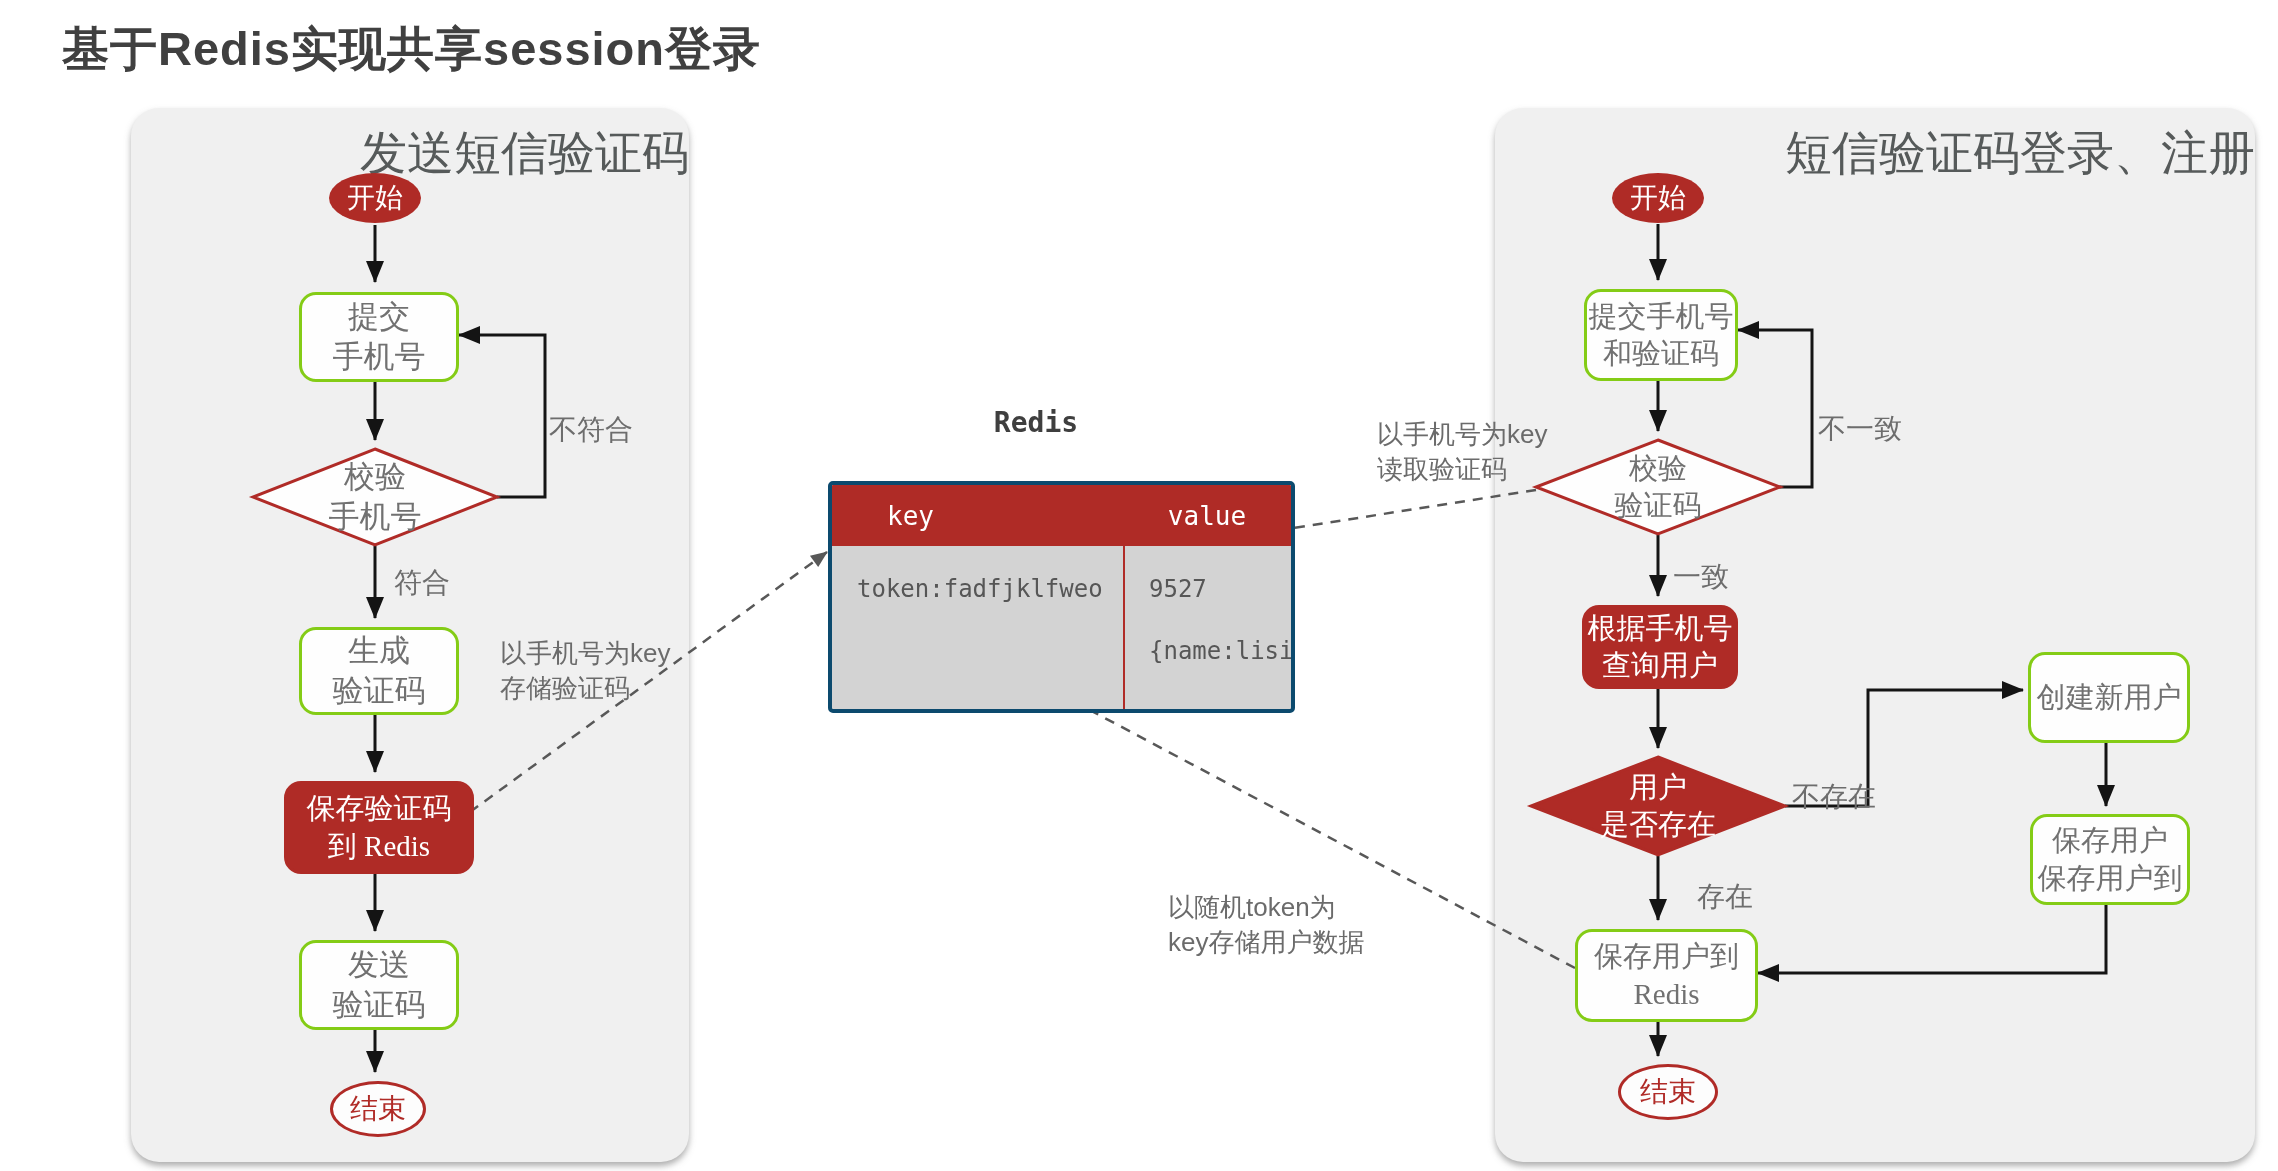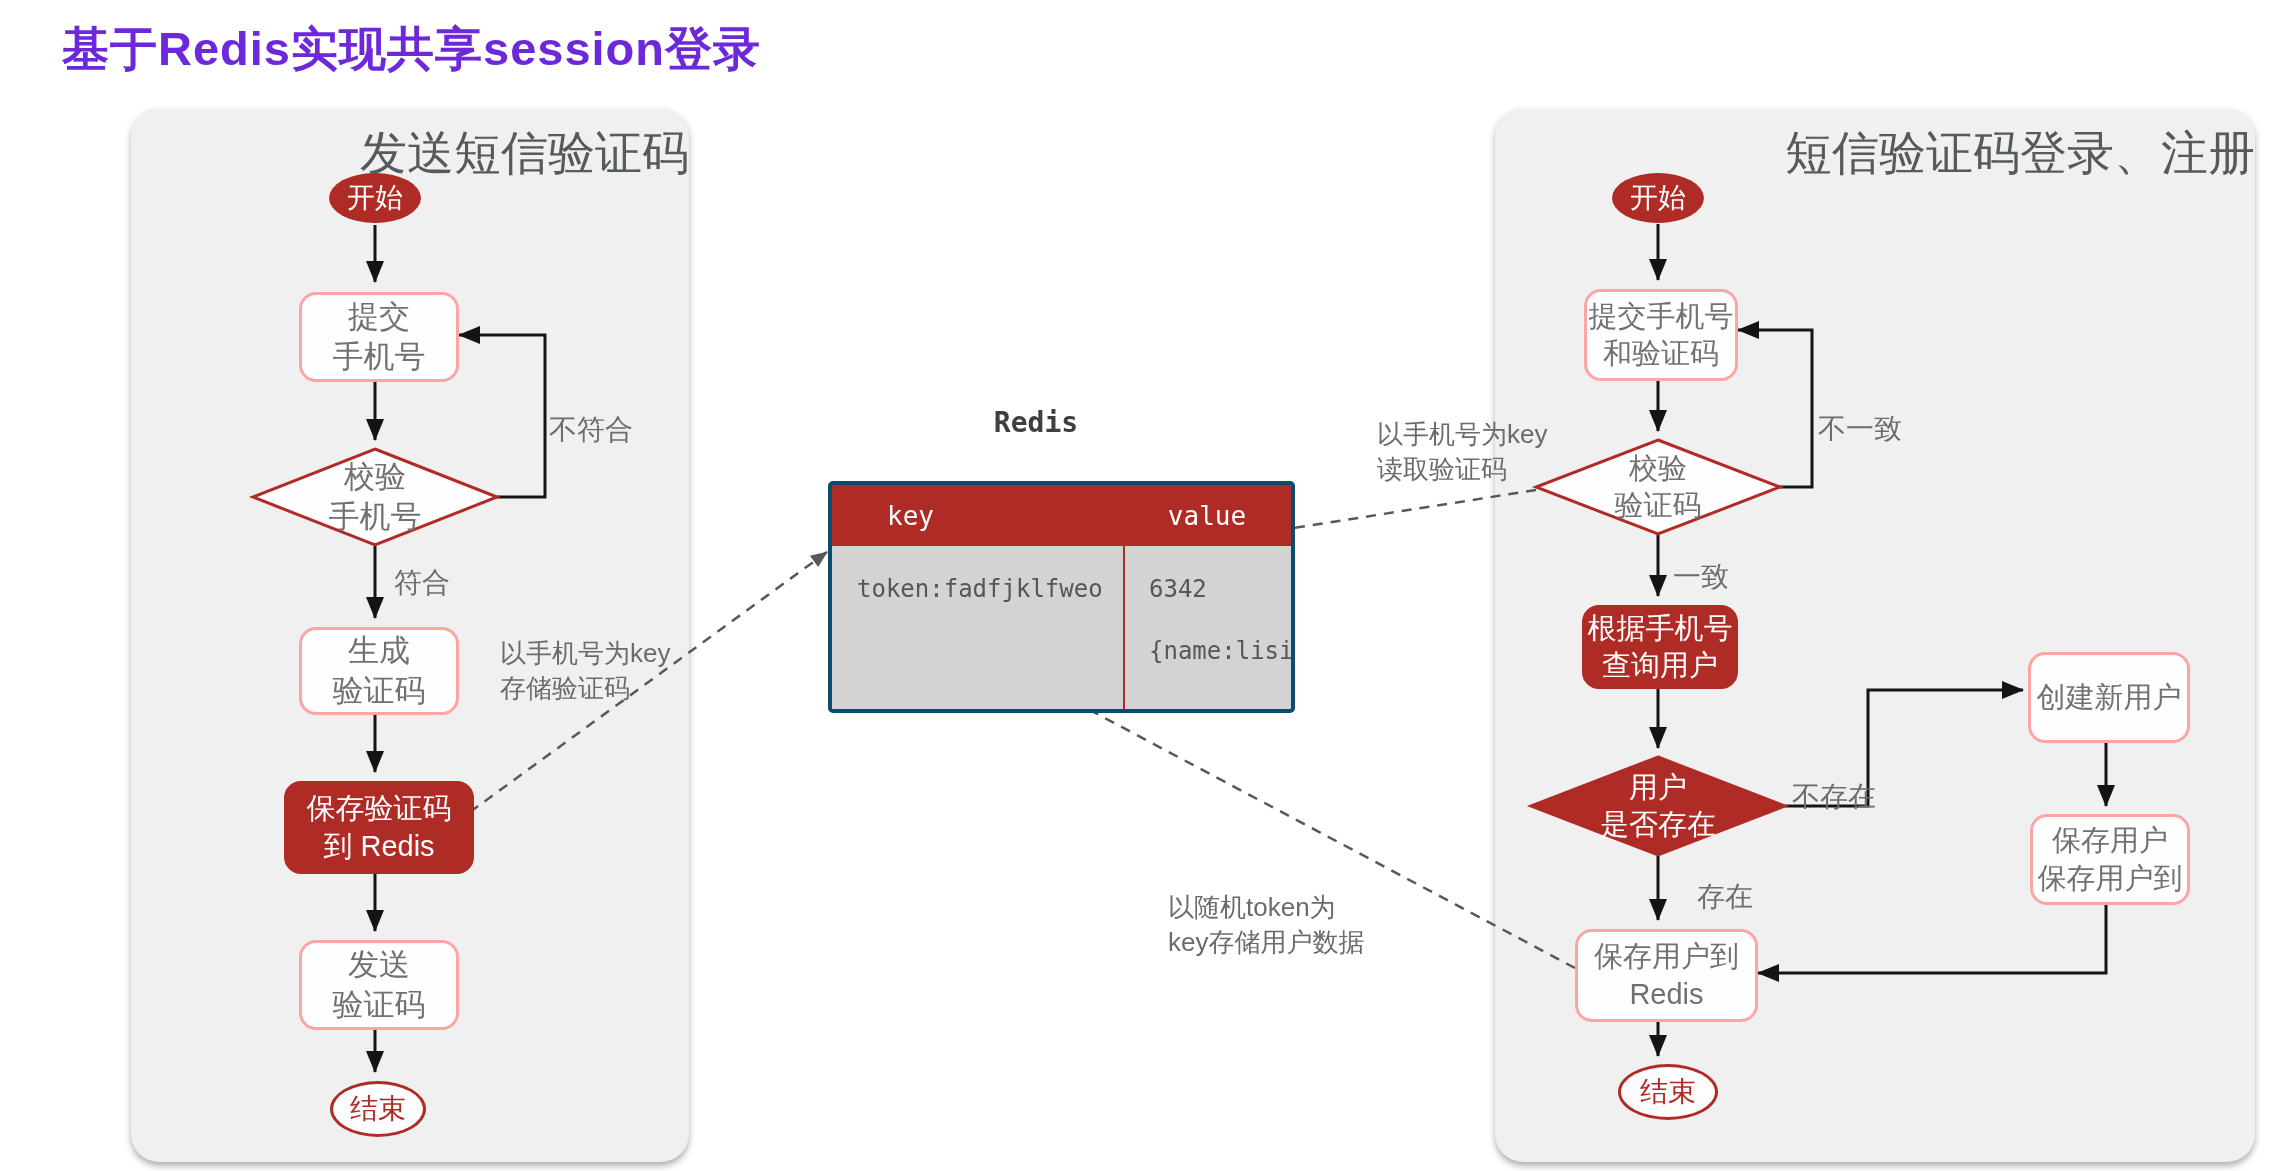--- a/index.html
+++ b/index.html
@@ -1,29 +1,29 @@
 <!DOCTYPE html>
 <html><head>
 <meta charset="utf-8">
 <style>
   html,body{margin:0;padding:0;background:#ffffff;}
   .canvas{position:relative;width:2278px;height:1171px;background:#ffffff;overflow:hidden;
           font-family:"Liberation Sans","DejaVu Sans",sans-serif;}
   .page-title{position:absolute;left:62px;top:18px;font-size:47px;font-weight:bold;
-              color:#6d28d9;letter-spacing:1px;}
+              color:#404040;letter-spacing:1px;}
   .panel{position:absolute;top:108px;height:1054px;background:#f0f0f0;border-radius:28px;
          box-shadow:0 4px 6px rgba(110,110,110,0.55);}
   .panel-l{left:131px;width:558px;}
   .panel-r{left:1495px;width:760px;}
   .panel-header{position:absolute;top:14px;left:0;right:0;text-align:right;font-size:47px;
                 color:#565a5a;}
   .wires{position:absolute;left:0;top:0;width:2278px;height:1171px;pointer-events:none;}
   .n{position:absolute;display:flex;align-items:center;justify-content:center;text-align:center;
      white-space:pre-line;line-height:1.28;}
-  .rect{background:#fefefe;border:3px solid #fca5a5;border-radius:17px;color:#717171;}
+  .rect{background:#fefefe;border:3px solid #84cc16;border-radius:17px;color:#717171;font-family:Liberation Serif, serif;}
   .rect.filled{background:#af2b26;border-color:#af2b26;color:#ffffff;}
   .oval{border-radius:50%;background:#af2b26;color:#ffffff;font-size:28px;}
   .oval.outline{background:#fdfdfd;border:3px solid #b02b27;color:#b02b27;}
   .d-label{background:transparent;color:#717171;}
   .d-label.filled{color:#ffffff;}
   .flow-label{position:absolute;color:#6d6d6d;font-size:28px;white-space:nowrap;}
   .annot{position:absolute;color:#6b6b6b;font-size:26px;line-height:1.35;white-space:pre-line;}
   .fs31{font-size:31px;}
   .fs29{font-size:29px;}
   
@@ -123,21 +123,21 @@
   <div class="redis-table">
     <div class="rt-header">
       <div class="rt-h-key">key</div>
       <div class="rt-h-val">value</div>
     </div>
     <div class="rt-body">
       <div class="rt-col rt-col-left">
         <div class="rt-cell">token:fadfjklfweo</div>
       </div>
       <div class="rt-col rt-col-right">
-        <div class="rt-cell">6342</div>
+        <div class="rt-cell">9527</div>
         <div class="rt-cell">{name:lisi}</div>
       </div>
     </div>
   </div>
 
   <div class="annot" style="left:500px;top:636px;">以手机号为key
 存储验证码</div>
   <div class="annot" style="left:1377px;top:417px;">以手机号为key
 读取验证码</div>
   <div class="annot" style="left:1168px;top:890px;">以随机token为

